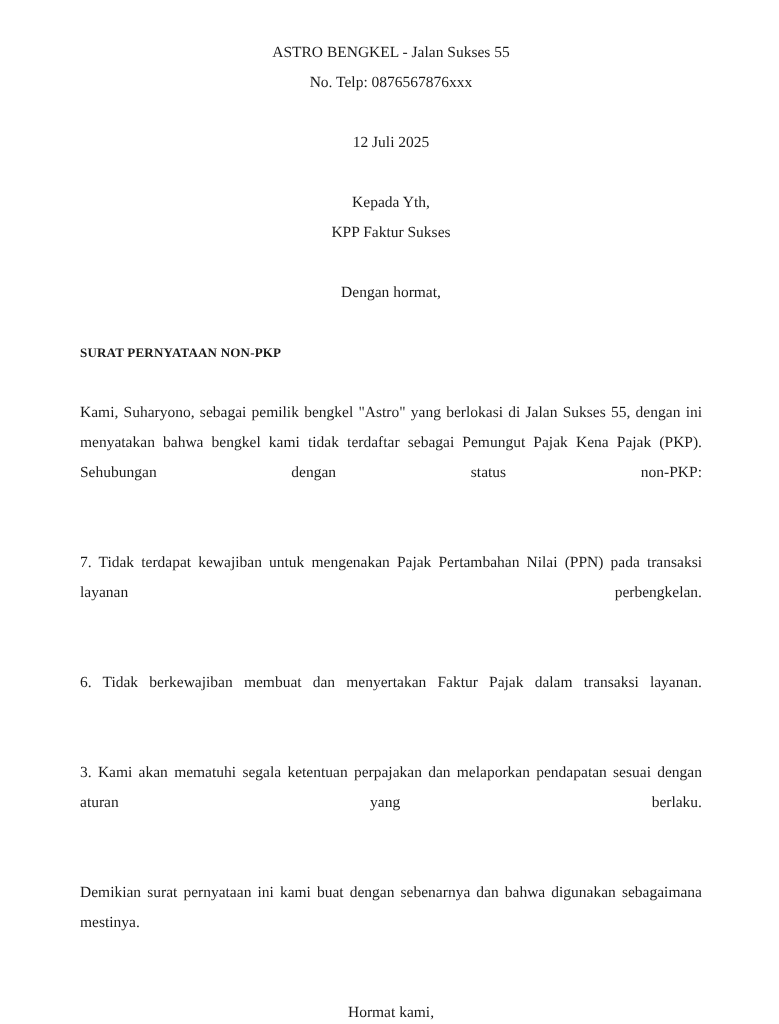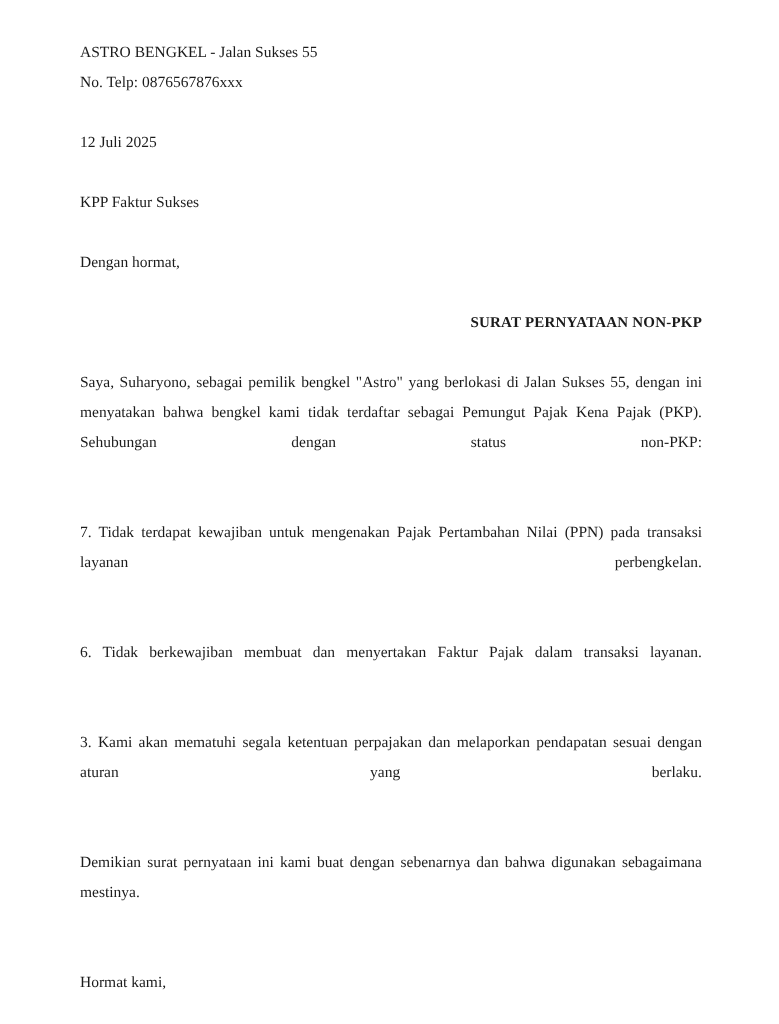--- a/index.html
+++ b/index.html
@@ -27,33 +27,33 @@
     font-family: "Liberation Serif", "DejaVu Serif", serif;
     font-size: 15.5px;
     line-height: 30px;
     color: #1b1b1b;
     text-rendering: geometricPrecision;
   }
 
   
   .line {
     display: block;
-    text-align: left;
+    text-align: center;
     white-space: pre-wrap;
   }
 
   
   .gap-1 { height: 30px; }
 
   
   .doc-title {
     display: block;
-    text-align: right;
+    text-align: left;
     font-weight: bold;
-    font-size: 15px;
+    font-size: 13px;
     letter-spacing: 0.2px;
     line-height: 30px;
   }
 
   
   .para {
     display: block;
     text-align: justify;
     text-justify: inter-word;
     margin: 0;
@@ -83,34 +83,35 @@
       <span class="line">No. Telp: 0876567876xxx</span>
     </div>
 
     <div class="gap-1"></div>
 
     <span class="line">12 Juli 2025</span>
 
     <div class="gap-1"></div>
 
     <div>
+      <span class="line">Kepada Yth,</span>
       <span class="line">KPP Faktur Sukses</span>
     </div>
 
     <div class="gap-1"></div>
 
     <span class="line">Dengan hormat,</span>
 
     <div class="gap-1"></div>
 
     <span class="doc-title">SURAT PERNYATAAN NON-PKP</span>
 
     <div class="gap-1"></div>
 
-    <p class="para">Saya, Suharyono, sebagai pemilik bengkel "Astro" yang berlokasi di Jalan Sukses 55, dengan ini menyatakan bahwa bengkel kami tidak terdaftar sebagai Pemungut Pajak Kena Pajak (PKP). Sehubungan dengan status non-PKP:</p>
+    <p class="para">Kami, Suharyono, sebagai pemilik bengkel "Astro" yang berlokasi di Jalan Sukses 55, dengan ini menyatakan bahwa bengkel kami tidak terdaftar sebagai Pemungut Pajak Kena Pajak (PKP). Sehubungan dengan status non-PKP:</p>
 
     <div class="gap-1"></div>
 
     <p class="para">7. Tidak terdapat kewajiban untuk mengenakan Pajak Pertambahan Nilai (PPN) pada transaksi layanan perbengkelan.</p>
 
     <div class="gap-1"></div>
 
     <p class="para">6. Tidak berkewajiban membuat dan menyertakan Faktur Pajak dalam transaksi layanan.</p>
 
     <div class="gap-1"></div>

